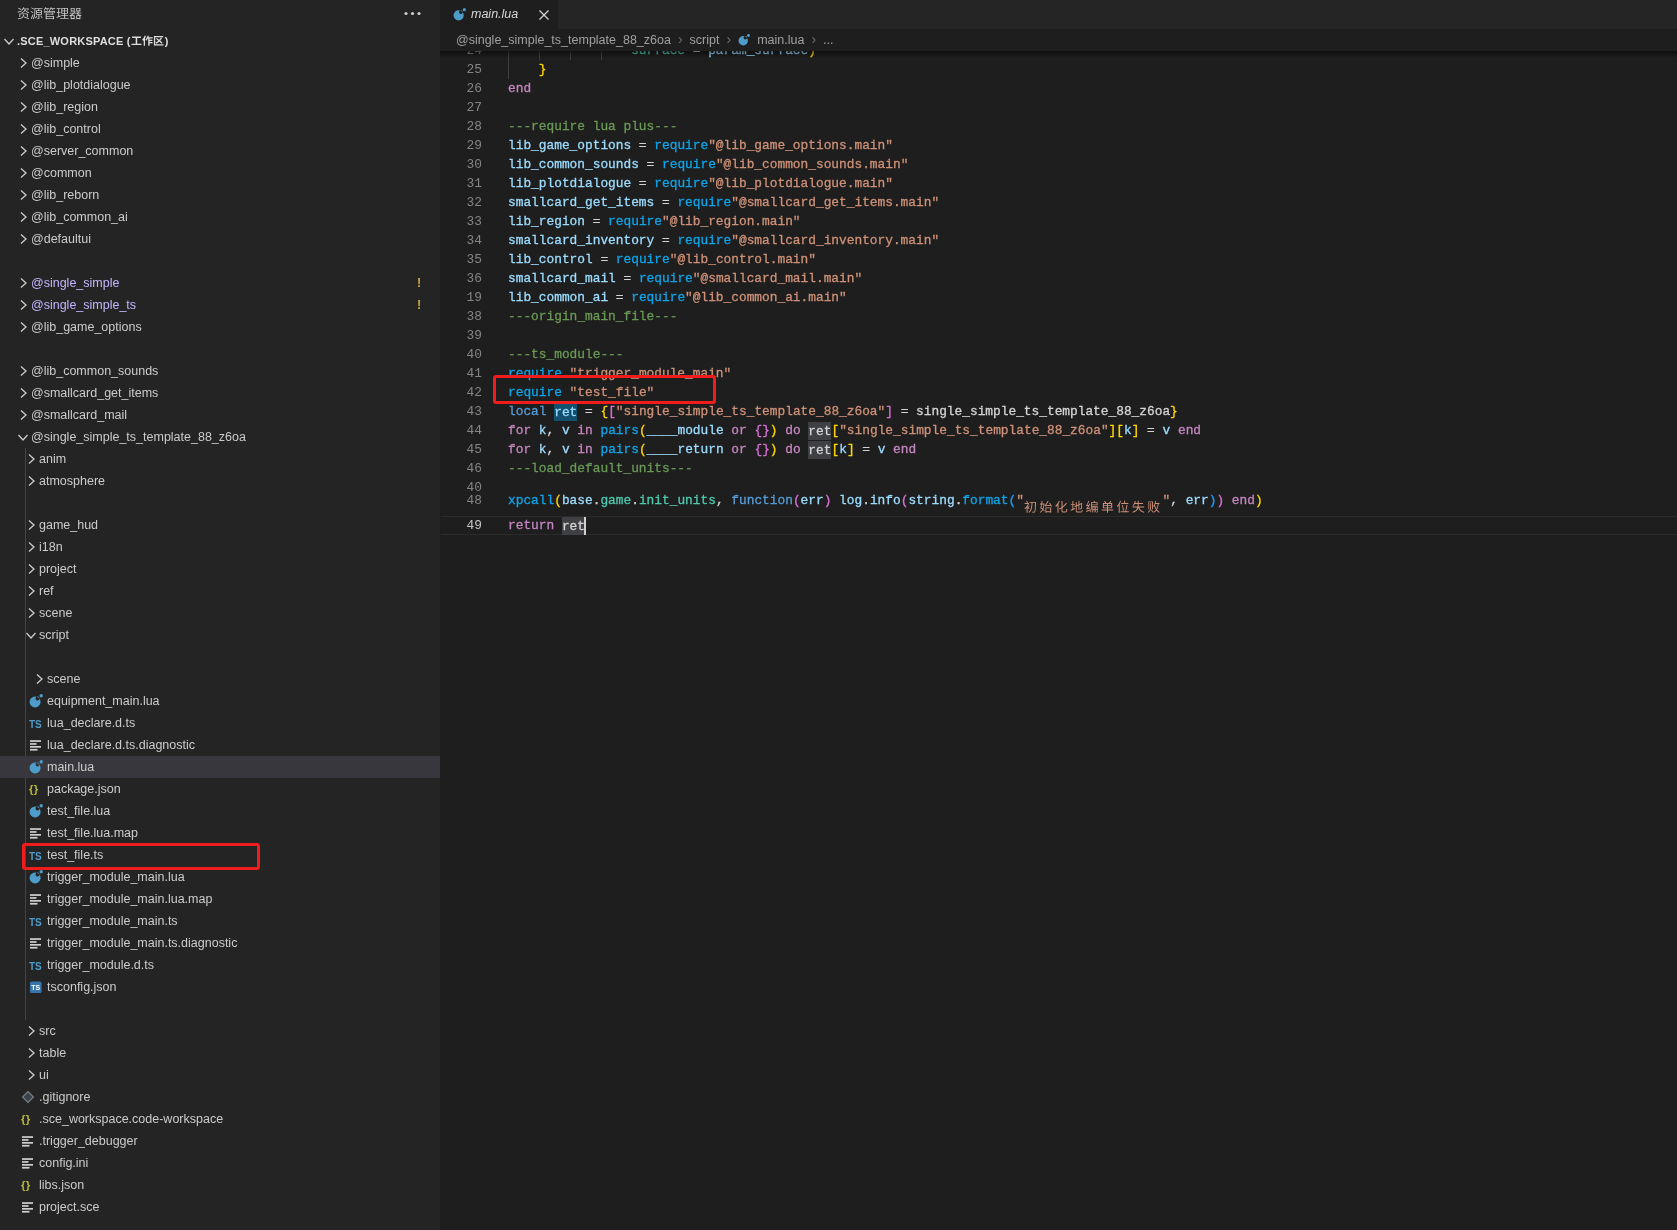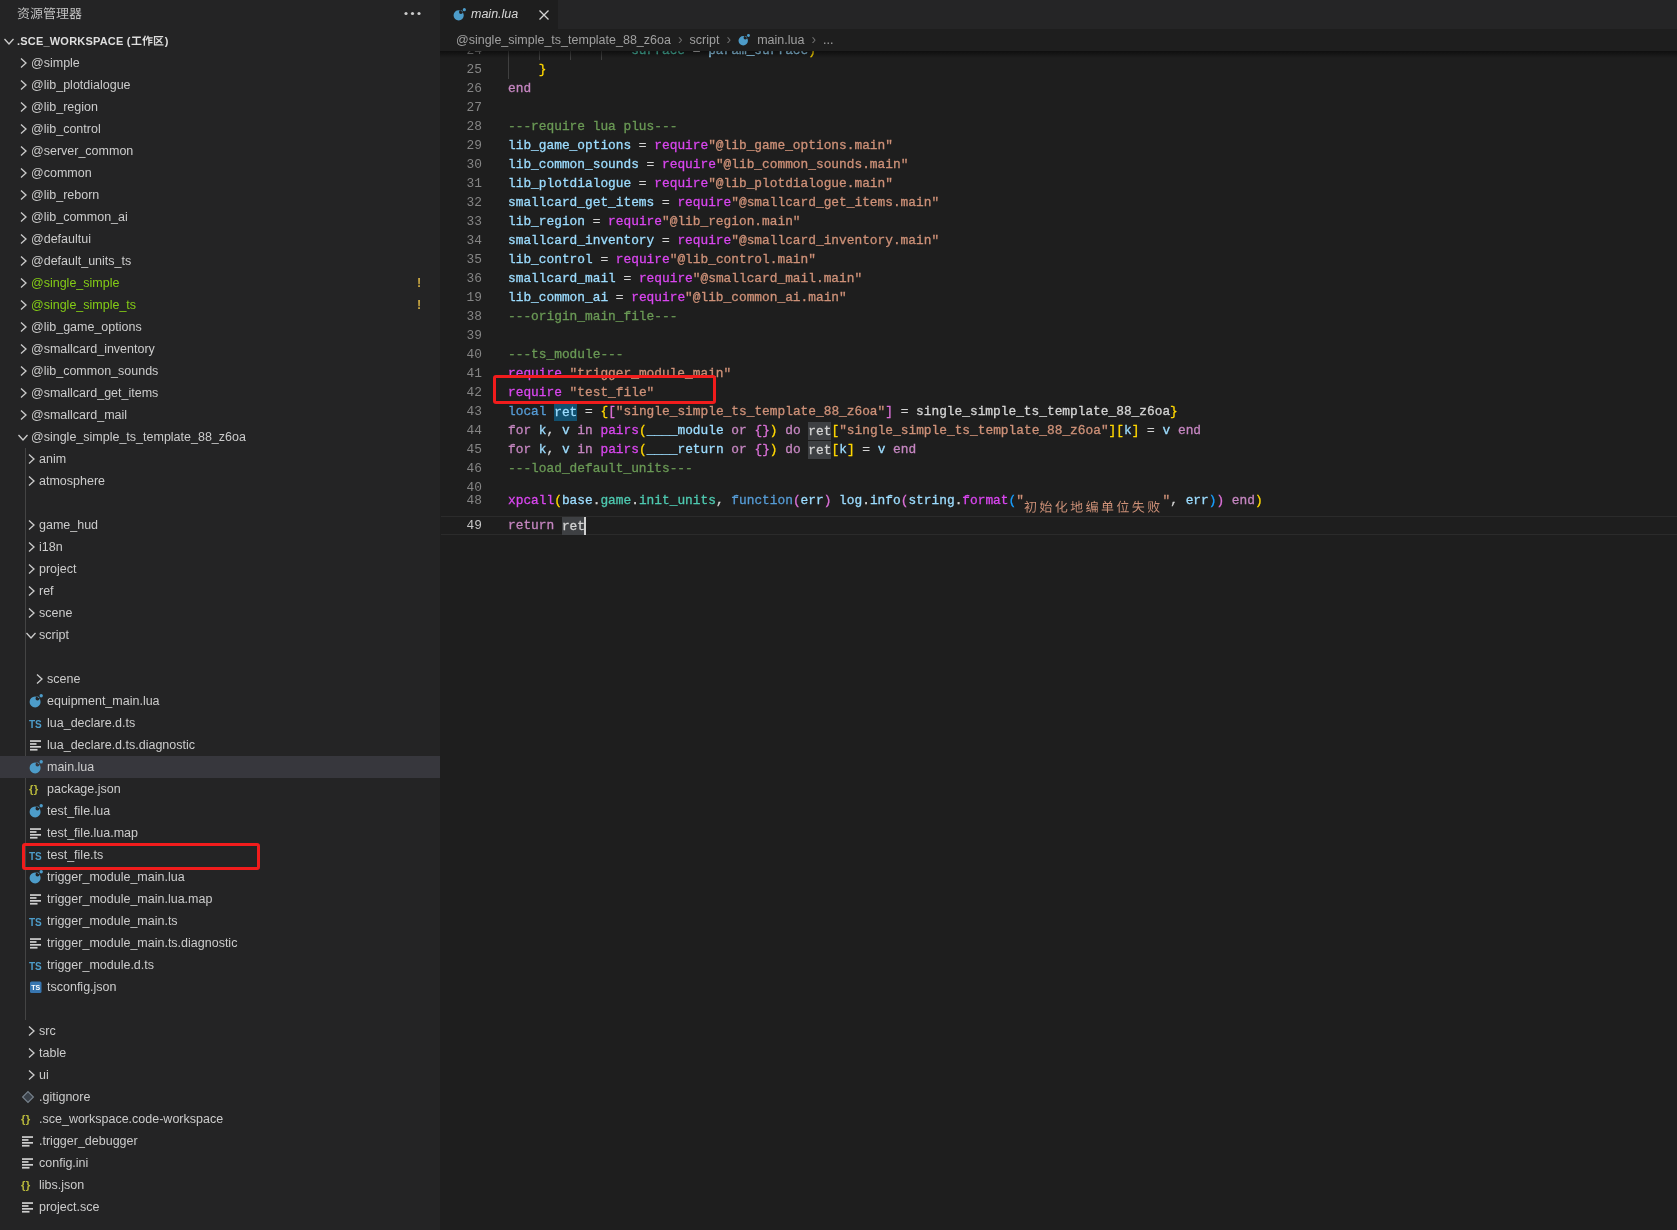--- a/index.html
+++ b/index.html
@@ -1,20 +1,20 @@
 <!DOCTYPE html>
 <html><head><meta charset="utf-8"><style>
 * {margin:0;padding:0;box-sizing:border-box}
 html,body {width:1677px;height:1230px;overflow:hidden;background:#1e1e1e;font-family:"Liberation Sans",sans-serif}
 #side {position:absolute;left:0;top:0;width:440px;height:1230px;background:#242425;overflow:hidden}
 #ed {position:absolute;left:440px;top:0;width:1237px;height:1230px;background:#1e1e1e}
 .row {position:absolute;left:0;width:440px;height:22px}
 .row.sel {background:#37373d}
 .lbl {position:absolute;top:0;line-height:22px;font-size:12.5px;color:#cccccc;white-space:pre}
-.lbl.yel {color:#84cc16}
+.lbl.yel {color:#c4b5fd}
 .bang {position:absolute;left:417px;top:0;line-height:22px;font-size:12.5px;font-weight:bold;color:#cca943}
 .cv {position:absolute;top:3px;width:16px;height:16px}
 .icw {position:absolute;top:4px;width:16px;height:16px}
 .fico {position:absolute;left:0;top:0}
 .tsico {font-size:10px;font-weight:bold;color:#4d9cc9;letter-spacing:-.2px;top:2.5px}
 .jsico {font-size:11.5px;font-weight:bold;color:#b7b73b;top:1px;letter-spacing:0.2px}
 #stitle {position:absolute;left:17px;top:5px}
 #sdots {position:absolute;left:403px;top:5px}
 #wsrow {position:absolute;left:0;top:30px;width:440px;height:22px}
 #wsrow .cv {left:1px}
@@ -27,21 +27,21 @@
 #tabx {position:absolute;left:98px;top:9px}
 #crumbs {position:absolute;left:16px;top:29px;height:22px;display:flex;align-items:center;gap:7px;font-size:12.5px;color:#a0a0a0;white-space:nowrap}
 .csep {color:#6f6f6f;font-size:14px;margin-top:-2px}
 #shadow {position:absolute;left:0;top:51px;width:1237px;height:7px;background:linear-gradient(to bottom,rgba(0,0,0,0.5),rgba(0,0,0,0));pointer-events:none}
 #codewrap {position:absolute;left:0;top:51px;width:1237px;height:1179px;overflow:hidden}
 #codeinner {position:absolute;left:-440px;top:-51px;width:1554px;height:1230px}
 .cl {position:absolute;left:440px;width:1237px;height:19px}
 .num {position:absolute;left:1px;top:0;width:41px;text-align:right;font-family:"Liberation Mono",monospace;font-size:12.83px;line-height:19px;color:#858585}
 .num.cur {color:#c6c6c6}
 .ct {position:absolute;left:68px;top:0;font-family:"Liberation Mono",monospace;font-size:12.83px;line-height:19px;color:#d4d4d4;white-space:pre;-webkit-text-stroke:0.3px currentColor}
-.c1{color:#6a9955} .c2{color:#9cdcfe} .c3{color:#ce9178} .c4{color:#d946ef} .c5{color:#c586c0} .c6{color:#569cd6} .c7{color:#4ec9b0}
+.c1{color:#6a9955} .c2{color:#9cdcfe} .c3{color:#ce9178} .c4{color:#0ea5e9} .c5{color:#c586c0} .c6{color:#569cd6} .c7{color:#4ec9b0}
 .pg{color:#ffd700} .po{color:#da70d6} .pb{color:#179fff}
 .hb{background:#11506f;padding:1.5px 0}
 .hg{background:#3e4043;padding:1.5px 0;color:#d4d4d4}
 .ig{position:absolute;width:1px;background:#404040}
 #cline{position:absolute;left:441px;top:515.5px;width:1236px;height:19.5px;border-top:1px solid #2b2b2b;border-bottom:1px solid #2b2b2b}
 #cursor{position:absolute;left:584px;top:517px;width:1.5px;height:17.5px;background:#d0d0d0}
 .redbox{position:absolute;border:3.2px solid #f11c1c;border-radius:3px}
 #cjk48{position:absolute;left:1023.9px;top:497.5px}
 </style></head><body>
 <div id="side">
@@ -115,51 +115,39 @@
           <path d="M6 3.5 L11 8 L6 12.5" stroke="#cccccc" stroke-width="1.3" fill="none"></path>
         </svg></span>
       <span class="lbl" style="left:31px">@lib_common_ai</span>
     </div>
 <div class="row" style="top:228px">
       <span class="cv" style="left:15px"><svg class="chv" width="16" height="16" viewBox="0 0 16 16">
           <path d="M6 3.5 L11 8 L6 12.5" stroke="#cccccc" stroke-width="1.3" fill="none"></path>
         </svg></span>
       <span class="lbl" style="left:31px">@defaultui</span>
     </div>
-<div class="row" style="top:250px">
-      <span class="cv" style="left:15px"><svg class="chv" width="16" height="16" viewBox="0 0 16 16">
-          <path d="M6 3.5 L11 8 L6 12.5" stroke="#cccccc" stroke-width="1.3" fill="none"></path>
-        </svg></span>
-      <span class="lbl" style="left:31px">@default_units_ts</span>
-    </div>
 <div class="row" style="top:272px">
       <span class="cv" style="left:15px"><svg class="chv" width="16" height="16" viewBox="0 0 16 16">
           <path d="M6 3.5 L11 8 L6 12.5" stroke="#cccccc" stroke-width="1.3" fill="none"></path>
         </svg></span>
       <span class="lbl yel" style="left:31px">@single_simple</span>
       <span class="bang">!</span>
     </div>
 <div class="row" style="top:294px">
       <span class="cv" style="left:15px"><svg class="chv" width="16" height="16" viewBox="0 0 16 16">
           <path d="M6 3.5 L11 8 L6 12.5" stroke="#cccccc" stroke-width="1.3" fill="none"></path>
         </svg></span>
       <span class="lbl yel" style="left:31px">@single_simple_ts</span>
       <span class="bang">!</span>
     </div>
 <div class="row" style="top:316px">
       <span class="cv" style="left:15px"><svg class="chv" width="16" height="16" viewBox="0 0 16 16">
           <path d="M6 3.5 L11 8 L6 12.5" stroke="#cccccc" stroke-width="1.3" fill="none"></path>
         </svg></span>
       <span class="lbl" style="left:31px">@lib_game_options</span>
-    </div>
-<div class="row" style="top:338px">
-      <span class="cv" style="left:15px"><svg class="chv" width="16" height="16" viewBox="0 0 16 16">
-          <path d="M6 3.5 L11 8 L6 12.5" stroke="#cccccc" stroke-width="1.3" fill="none"></path>
-        </svg></span>
-      <span class="lbl" style="left:31px">@smallcard_inventory</span>
     </div>
 <div class="row" style="top:360px">
       <span class="cv" style="left:15px"><svg class="chv" width="16" height="16" viewBox="0 0 16 16">
           <path d="M6 3.5 L11 8 L6 12.5" stroke="#cccccc" stroke-width="1.3" fill="none"></path>
         </svg></span>
       <span class="lbl" style="left:31px">@lib_common_sounds</span>
     </div>
 <div class="row" style="top:404px">
       <span class="cv" style="left:15px"><svg class="chv" width="16" height="16" viewBox="0 0 16 16">
           <path d="M6 3.5 L11 8 L6 12.5" stroke="#cccccc" stroke-width="1.3" fill="none"></path>

